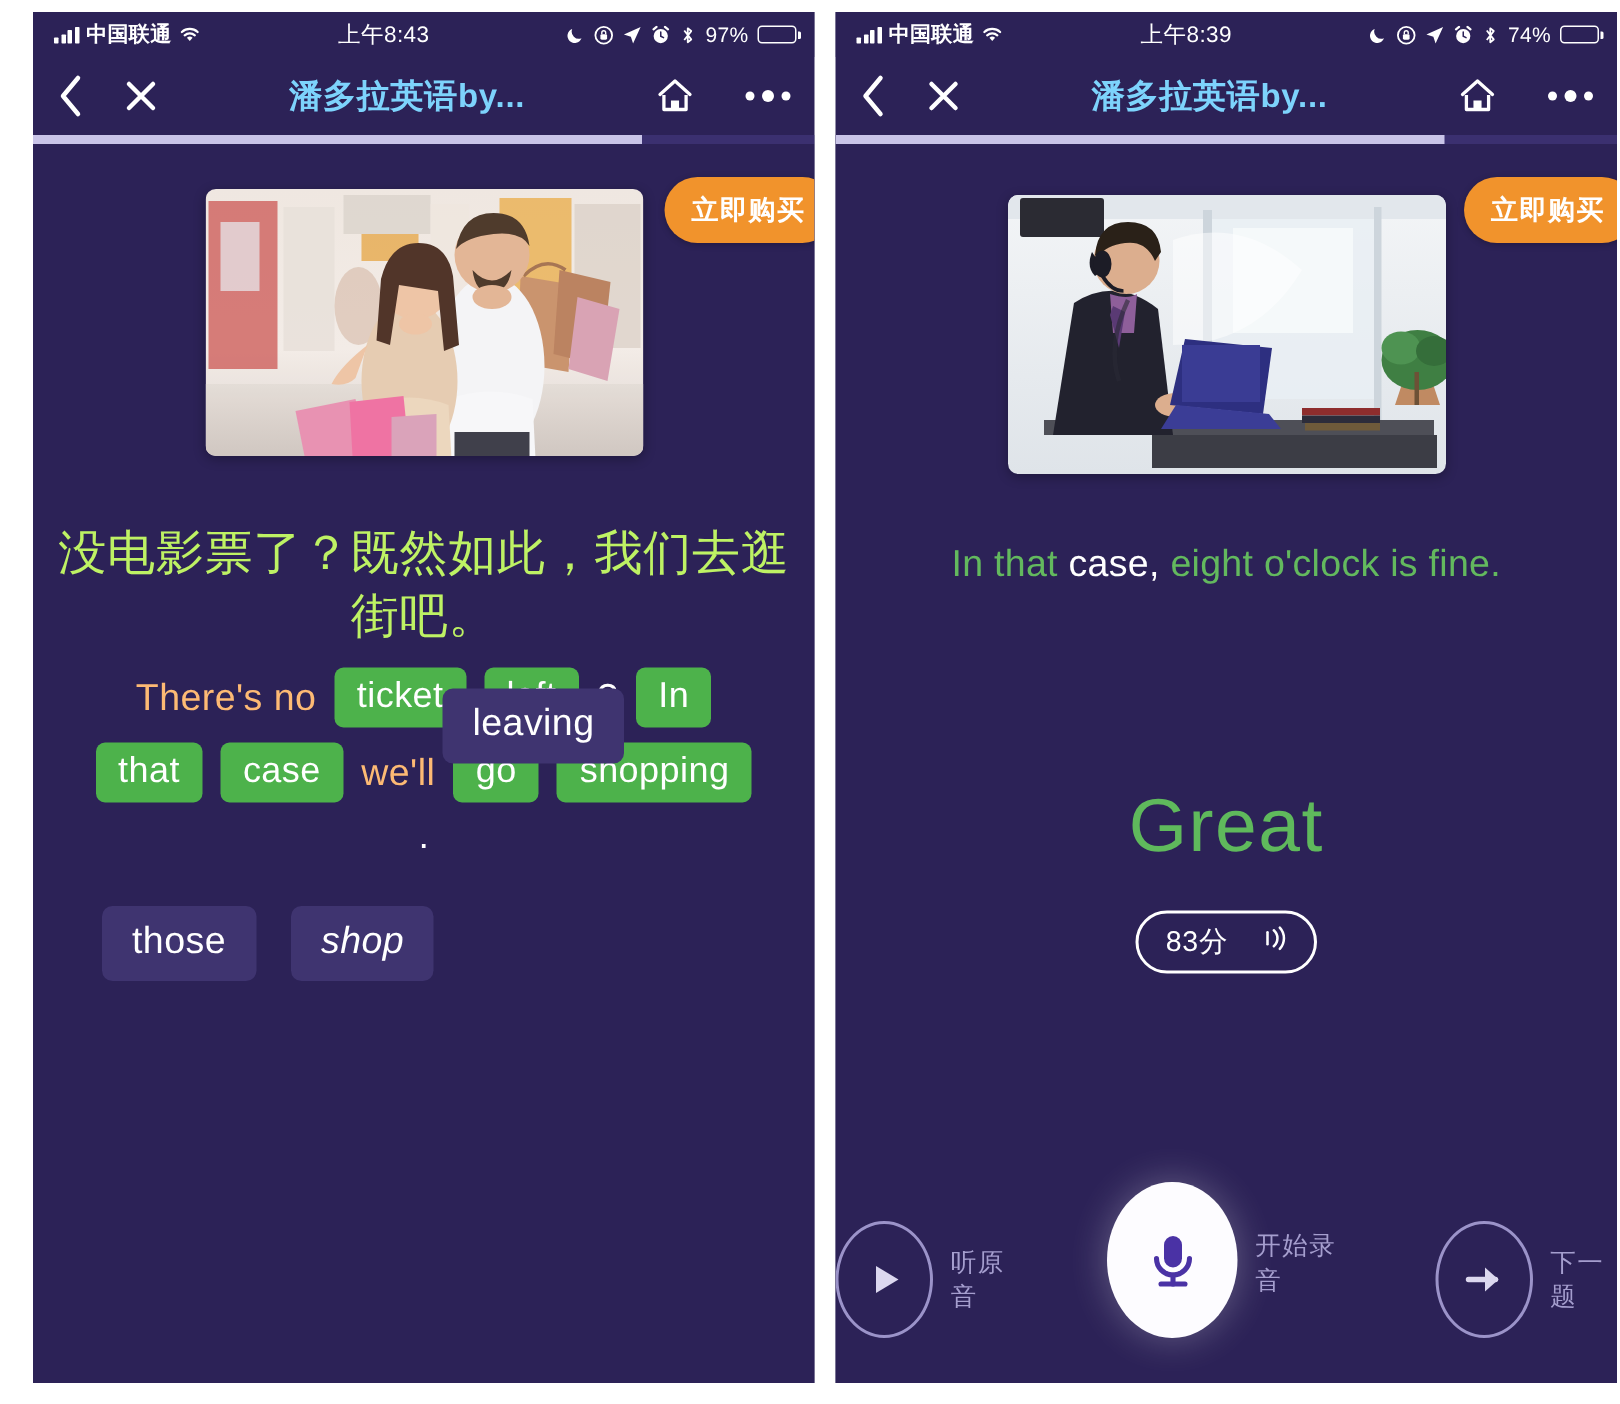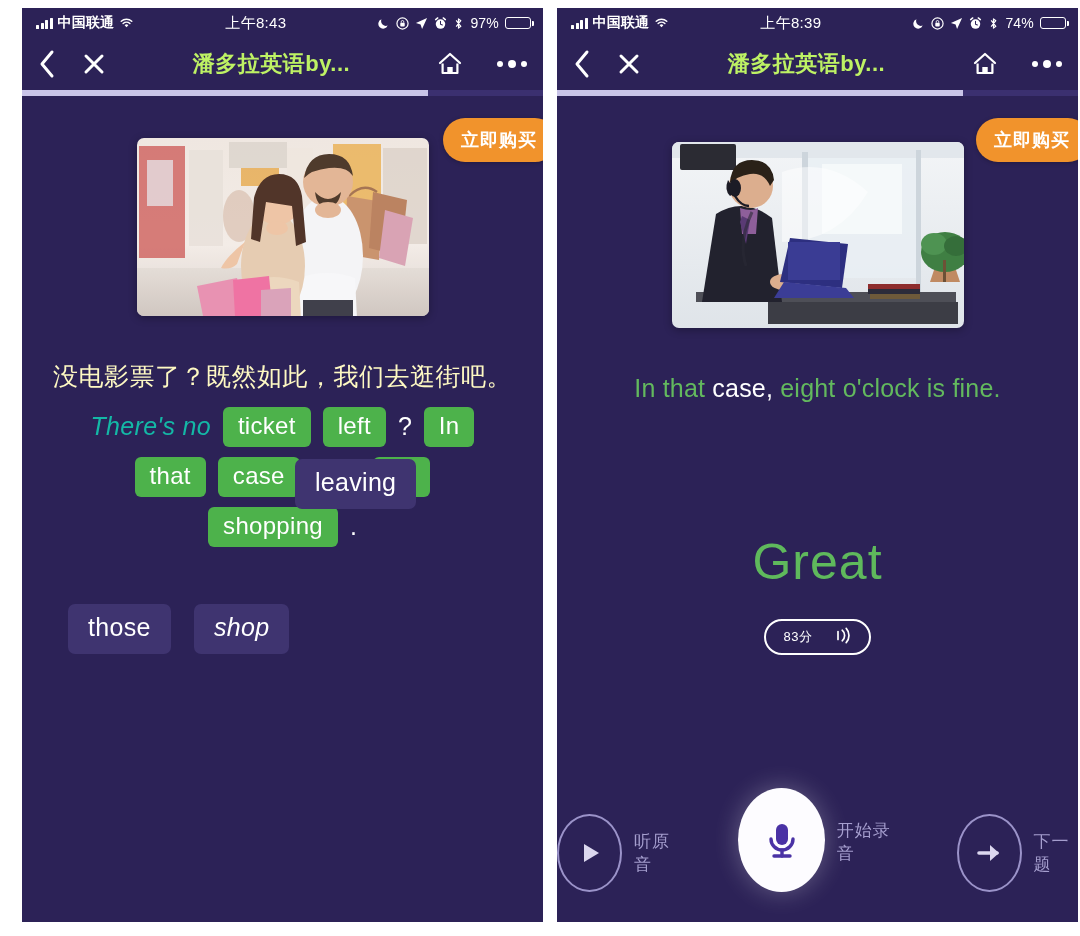--- a/index.html
+++ b/index.html
@@ -64,41 +64,41 @@
     height: 52px;
     display: flex; align-items: center;
     padding: 0 16px 0 16px;
     color: #ffffff;
     flex: 0 0 auto;
   }
   .nav-left { display:flex; align-items:center; gap: 26px; }
   .nav-title {
     flex: 1; text-align: center;
     font-size: 22px; font-weight: 600; letter-spacing: .5px;
-    color: #bef264;
+    color: #7dd3fc;
     white-space: nowrap; overflow: hidden;
   }
   .nav-right { display:flex; align-items:center; gap: 34px; }
   .icon-btn { display:flex; align-items:center; justify-content:center; cursor: pointer; }
   .dots { display:flex; align-items:center; gap:5px; }
   .dots i { width:6px; height:6px; border-radius:50%; background:#fff; display:block; }
   .dots i:nth-child(2){ width:8px; height:8px; }
 
   
   .progress {
     height: 6px; background: #3b3070; flex: 0 0 auto;
   }
   .progress .fill { height: 100%; background: #c9c4e8; }
 
   
   .content {
     position: relative;
     flex: 1 1 auto;
     background: #2c2257;
-    padding: 16px;
+    padding: 4px;
     overflow: hidden;
   }
 
   
   .buy-btn {
     position: absolute; top: 22px; right: -14px;
     background: #f1932c;
     color: #fff;
     font-size: 18px; font-weight: 600;
     letter-spacing: 1px;
@@ -119,34 +119,34 @@
     position: relative;
     box-shadow: 0 2px 8px rgba(0,0,0,.3);
   }
   .right .hero { margin-top: 30px; width: 292px; height: 186px; }
   .hero svg { display:block; width:100%; height:100%; }
 
   
   .cn-line {
     margin: 44px 0 0;
     text-align: center;
-    color: #fef9c3;
-    font-size: 25px;
+    color: #bef264;
+    font-size: 32px;
     letter-spacing: .5px;
     line-height: 1.3;
   }
   .en-build {
     margin: 14px 30px 0;
     display: flex; flex-wrap: wrap;
     align-items: center; justify-content: center;
     gap: 10px 12px;
     line-height: 1;
   }
   .word-plain {
-    color: #14b8a6; font-size: 25px; letter-spacing: .3px; font-style: italic;
+    color: #fdba74; font-size: 25px; letter-spacing: .3px;
   }
   .chip-green {
     background: #4db24b;
     color: #ffffff;
     font-size: 24px;
     padding: 7px 15px 9px;
     border-radius: 6px;
     letter-spacing: .3px;
     cursor: pointer;
   }
@@ -187,21 +187,21 @@
     letter-spacing: 1px;
     font-weight: 400;
   }
   .score-wrap { display:flex; justify-content:center; margin-top: 28px; }
   .score-pill {
     display:flex; align-items:center; gap: 22px;
     border: 2.5px solid #ffffff;
     border-radius: 22px;
     padding: 6px 18px;
     color: #ffffff;
-    font-size: 13px;
+    font-size: 19px;
     letter-spacing: .5px;
     cursor: pointer;
   }
   .controls {
     position: absolute; left: 0; right: 0; bottom: 30px;
     display: flex; align-items: flex-end; justify-content: center;
     gap: 60px;
   }
   .ctrl { display:flex; flex-direction:row; align-items:center; gap: 12px; cursor: pointer; }
   .ctrl .circle {

